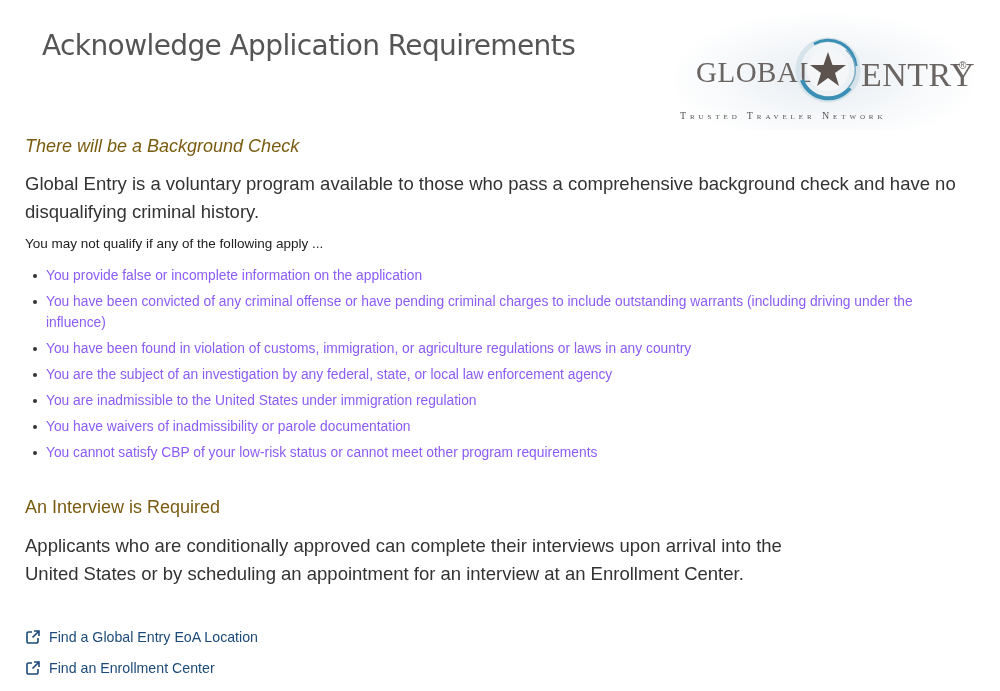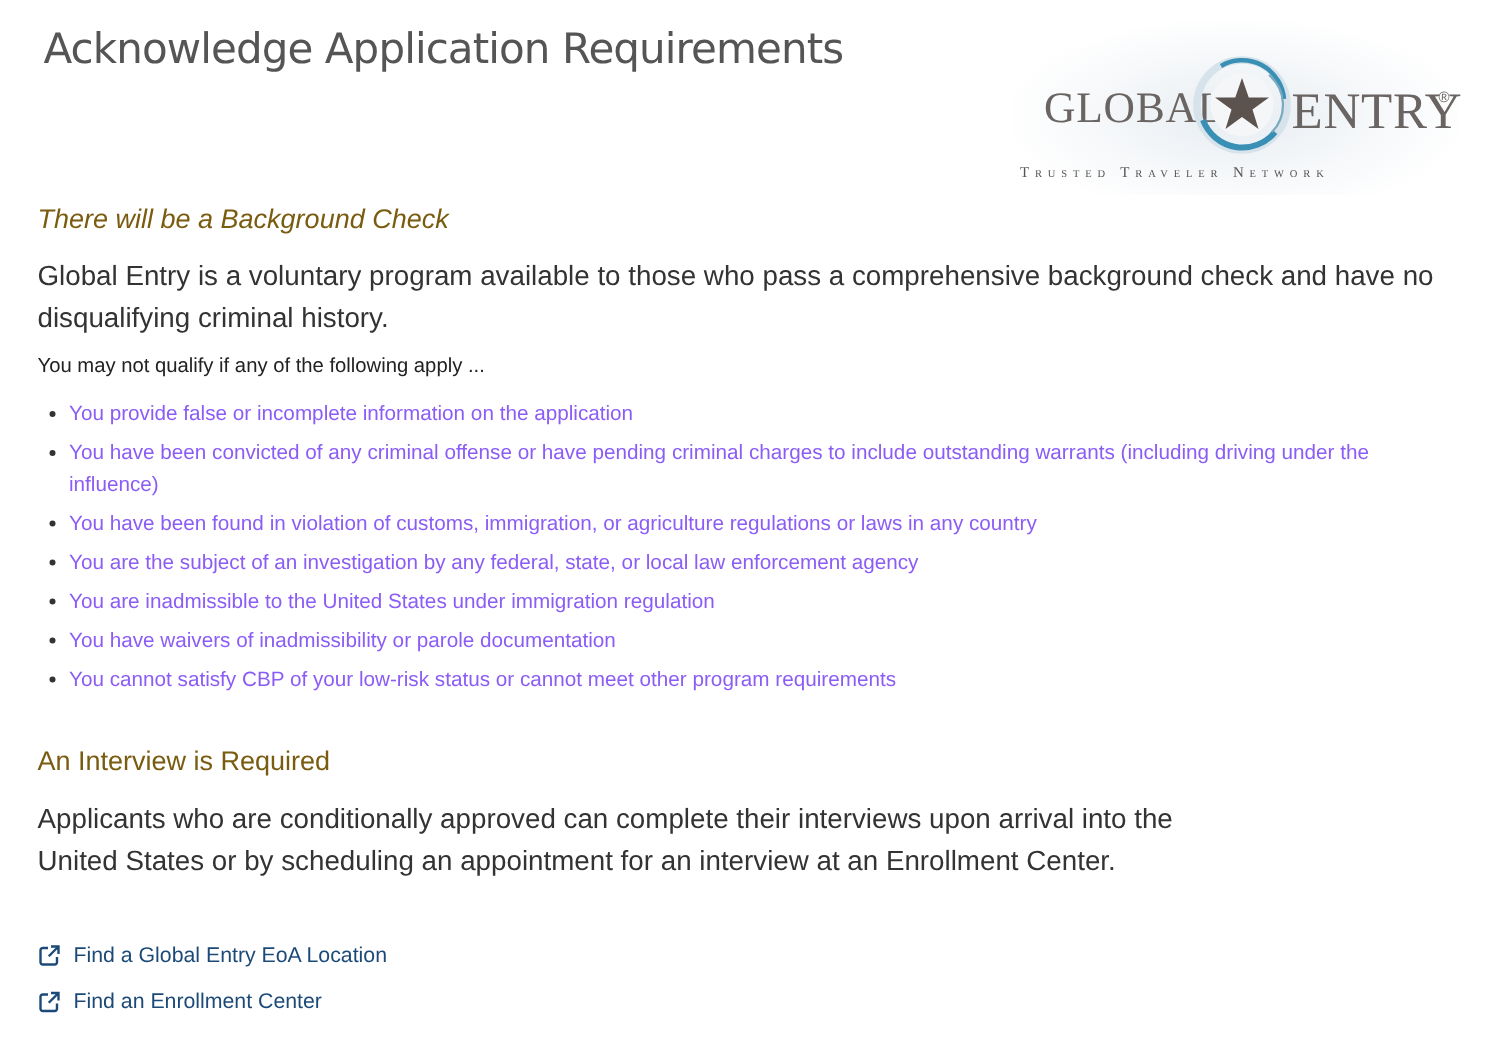--- a/index.html
+++ b/index.html
@@ -1,17 +1,17 @@
 <!DOCTYPE html>
 <html><head>
 <meta charset="utf-8">
 <style>
   html, body { margin:0; padding:0; background:#ffffff; }
   body { width:1000px; height:691px; overflow:hidden; position:relative; font-family:"Liberation Sans", sans-serif; color:#222; }
-  .title { position:absolute; left:25px; top:12px; font-size:28px; color:#555; font-family:"DejaVu Sans", sans-serif; font-weight:normal; letter-spacing:-0.6px; margin:4px; }
+  .title { position:absolute; left:25px; top:12px; font-size:28px; color:#555; font-family:"DejaVu Sans", sans-serif; font-weight:normal; letter-spacing:-0.6px; margin:17px; }
   .logo { position:absolute; left:676px; top:14px; width:296px; height:116px; background:radial-gradient(ellipse at 50% 55%, #e7edf2 0%, #f6f8fa 45%, #ffffff 75%); }
   .logo-global { position:absolute; left:20px; top:42px; font-family:Liberation Serif, serif; font-size:29px; color:#6a6562; letter-spacing:0.5px;text-align:center; }
   .logo-entry { position:absolute; left:185px; top:42px; font-family:"Liberation Serif", serif; font-size:34px; color:#6a6562; letter-spacing:0.5px; }
   .logo-reg { position:absolute; left:283px; top:46px; font-size:10px; color:#6a6562; }
   .logo-emblem { position:absolute; left:118px; top:22px; width:68px; height:68px; }
   .logo-tag { position:absolute; left:4px; top:96px; font-family:"Liberation Serif", serif; font-size:10px; color:#555; letter-spacing:3.9px; font-variant:small-caps; }
   .h2 { position:absolute; left:25px; font-size:18px; color:#7a5c10; margin:0; font-weight:normal; }
   .lead { position:absolute; left:25px; width:950px; font-size:18.5px; line-height:28px; color:#333; font-weight:300; margin:0; }
   .note { position:absolute; left:25px; top:236px; font-size:13.5px; color:#222; margin:0; }
   ul.reqs { position:absolute; left:25px; top:265px; width:950px; margin:0; padding:0; list-style:none; }

